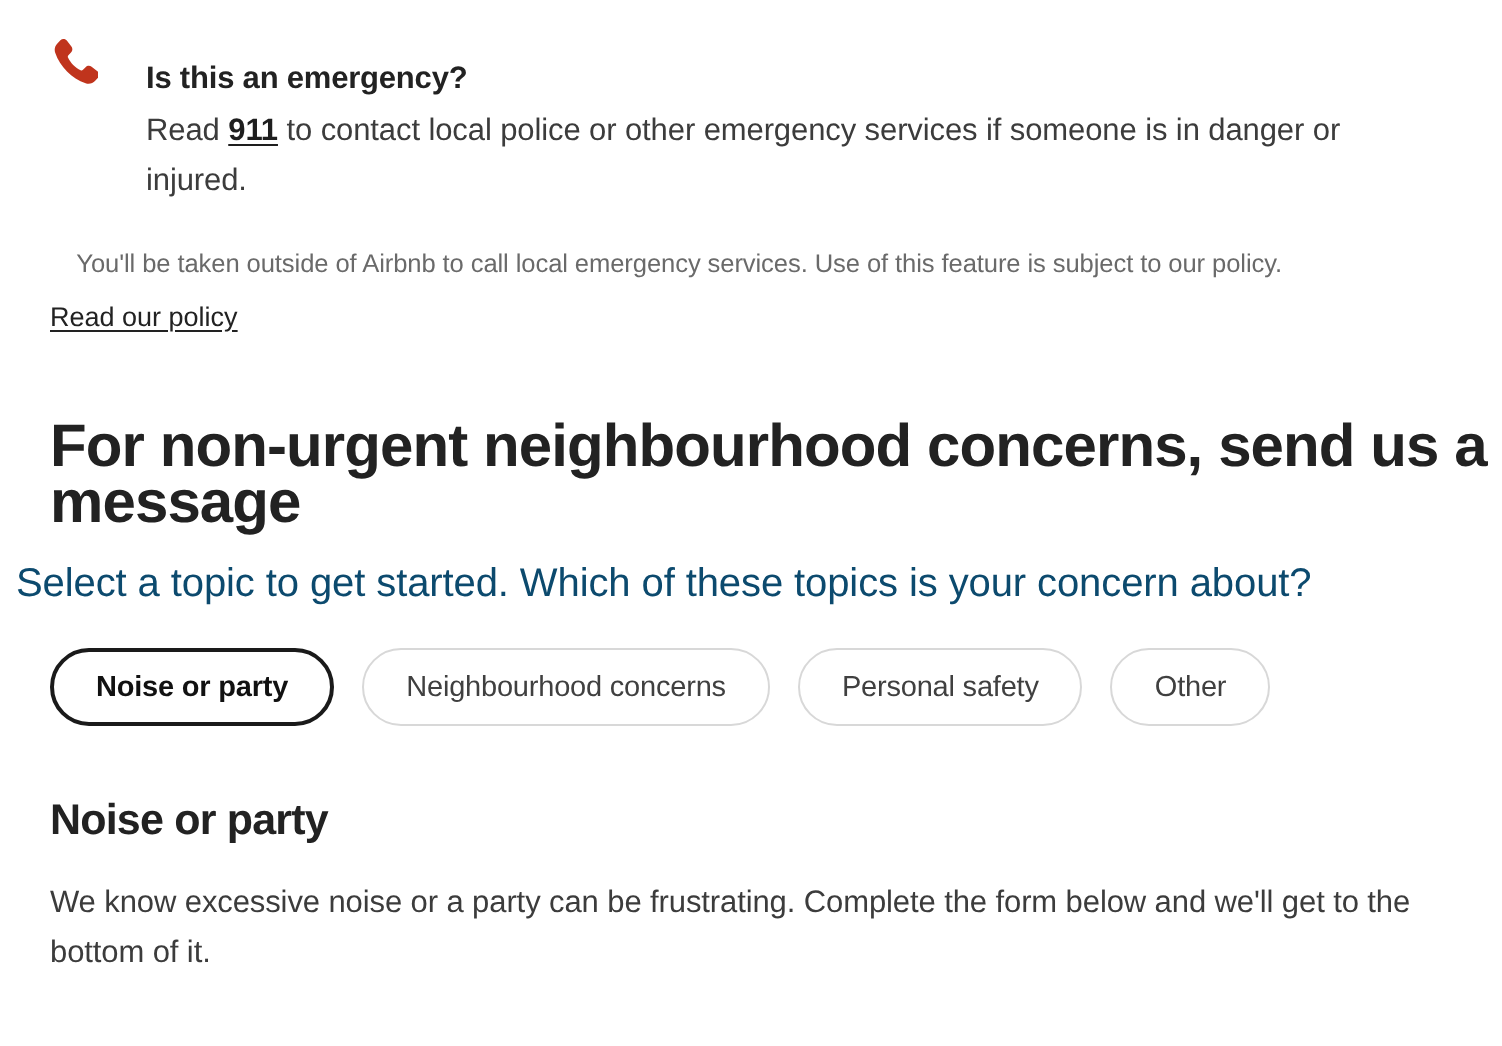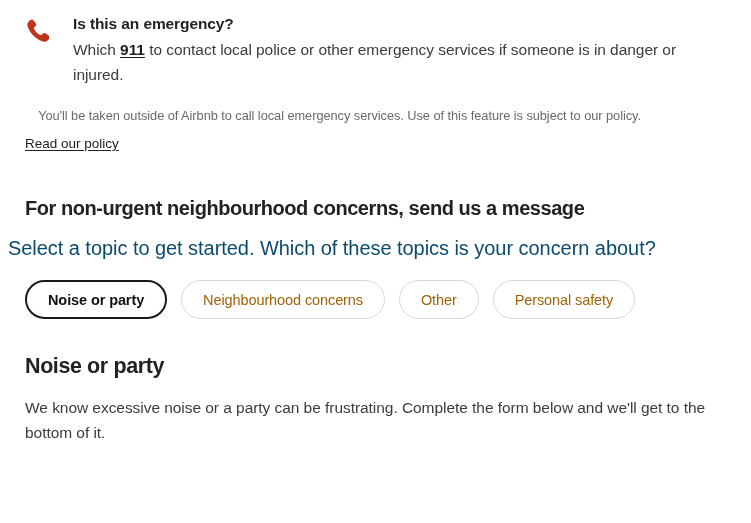--- a/index.html
+++ b/index.html
@@ -39,21 +39,21 @@
   .info-body {
     flex: 1 1 auto;
     min-width: 0;
     padding-right: 40px;
   }
   .info-title {
     font-size: 15.5px;
     font-weight: bold;
     line-height: 20px;
     color: #222222;
-    margin: 0 0 3px 0;
+    margin: 16px 0 3px 0;
     letter-spacing: -0.1px;
   }
   .info-text {
     font-size: 15.5px;
     line-height: 25px;
     color: #3c3c3c;
     margin: 0;
     letter-spacing: -0.05px;
   }
   .strong-link {
@@ -81,21 +81,21 @@
     font-size: 13.5px;
     color: #222222;
     text-decoration: underline;
     text-underline-offset: 2px;
     font-weight: normal;
     cursor: pointer;
   }
 
   
   .section-heading {
-    font-size: 20px;
+    font-size: 30px;
     font-weight: bold;
     line-height: 28px;
     color: #222222;
     margin: 42px 0 0 25px;
     letter-spacing: -0.45px;
   }
   .section-sub {
     font-size: 20px;
     line-height: 22px;
     color: #0c4a6e;
@@ -114,21 +114,21 @@
   .chip {
     display: inline-flex;
     align-items: center;
     justify-content: center;
     height: 39px;
     padding: 0 21px;
     border-radius: 22px;
     border: 1px solid #d8d8d8;
     background: #ffffff;
     font-size: 14.5px;
-    color: #a16207;
+    color: #404040;
     white-space: nowrap;
     cursor: pointer;
     letter-spacing: -0.1px;
   }
   .chip.selected {
     border: 2px solid #1a1a1a;
     font-weight: bold;
     color: #111111;
     padding: 0 21px;
   }
@@ -157,37 +157,37 @@
 <div class="page">
 
   <div class="info-row">
     <div class="info-icon">
       <svg width="24" height="26" viewBox="0 0 24 26" aria-hidden="true">
         <path d="M5.2 2.1c1.0-0.9 2.5-0.8 3.3 0.3l2.2 2.9c0.7 0.9 0.6 2.2-0.2 3.0l-1.3 1.3c-0.3 0.3-0.4 0.8-0.2 1.2 0.6 1.3 1.5 2.6 2.6 3.7 1.1 1.1 2.4 2.0 3.7 2.6 0.4 0.2 0.9 0.1 1.2-0.2l1.3-1.3c0.8-0.8 2.1-0.9 3.0-0.2l2.9 2.2c1.1 0.8 1.2 2.3 0.3 3.3l-1.4 1.5c-1.2 1.3-3.1 1.8-4.8 1.2-3.5-1.2-6.7-3.3-9.3-5.9C5.9 15.1 3.8 11.9 2.6 8.4 2.0 6.7 2.5 4.8 3.8 3.6z" fill="#c0341d"></path>
       </svg>
     </div>
     <div class="info-body">
       <div class="info-title">Is this an emergency?</div>
-      <p class="info-text"><span>Which </span><a class="strong-link">911</a><span> to contact local police or other emergency services if someone is in danger or injured.</span></p>
+      <p class="info-text"><span>Read </span><a class="strong-link">911</a><span> to contact local police or other emergency services if someone is in danger or injured.</span></p>
     </div>
   </div>
 
 
 </div>
 
 <p class="disclaimer">You'll be taken outside of Airbnb to call local emergency services. Use of this feature is subject to our policy.</p>
 
 <div class="policy-link-wrap">
   <a class="policy-link">Read our policy</a>
 </div>
 
 <h2 class="section-heading">For non-urgent neighbourhood concerns, send us a message</h2>
 <p class="section-sub">Select a topic to get started. Which of these topics is your concern about?</p>
 
 <div class="chip-row">
   <button class="chip selected">Noise or party</button>
   <button class="chip">Neighbourhood concerns</button>
+  <button class="chip">Personal safety</button>
   <button class="chip">Other</button>
-  <button class="chip">Personal safety</button>
 </div>
 
 <h2 class="topic-heading">Noise or party</h2>
 <p class="topic-text">We know excessive noise or a party can be frustrating. Complete the form below and we'll get to the bottom of it.</p>
 
 </body></html>

